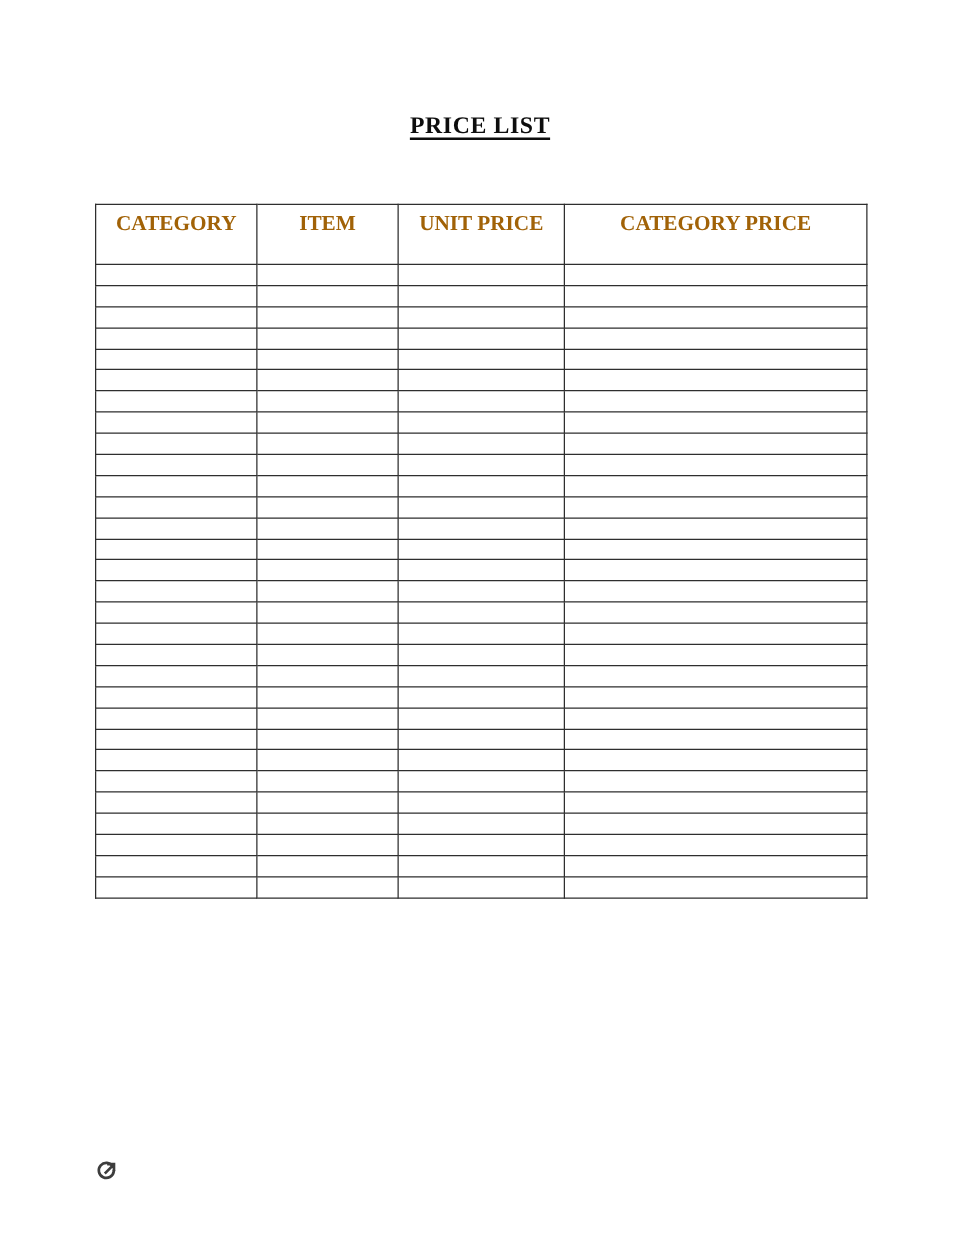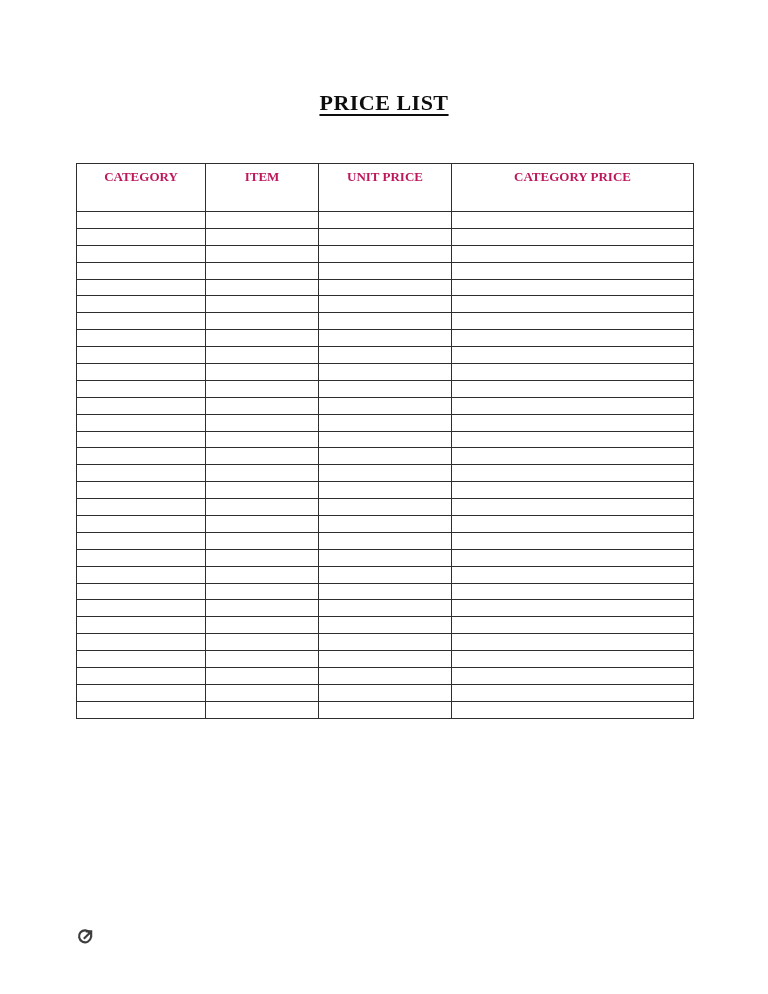--- a/index.html
+++ b/index.html
@@ -18,21 +18,21 @@
     inset: 0;
     background: #ffffff;
   }
   .doc-title {
     position: absolute;
     top: 90px;
     left: 0;
     width: 768px;
     margin: 0;
     text-align: center;
-    font-size: 22px;
+    font-size: 19px;
     font-weight: bold;
     letter-spacing: 0.5px;
     text-decoration: underline;
     text-decoration-thickness: 2px;
     text-underline-offset: 4px;
     color: #0d0d0d;
   }
   table.price-table {
     position: absolute;
     left: 76px;
@@ -44,24 +44,24 @@
   table.price-table th,
   table.price-table td {
     border: 1px solid #2e2e2e;
     padding: 0;
   }
   table.price-table th {
     height: 48px;
     vertical-align: top;
     padding-top: 5px;
     text-align: center;
-    font-size: 13px;
+    font-size: 17px;
     font-weight: bold;
     font-family: "Liberation Serif", serif;
-    color: #be185d;
+    color: #a16207;
   }
   table.price-table tbody td {
     height: 16.9px;
     background: #ffffff;
   }
   .footer-icon {
     position: absolute;
     left: 75px;
     top: 926px;
     width: 20px;

